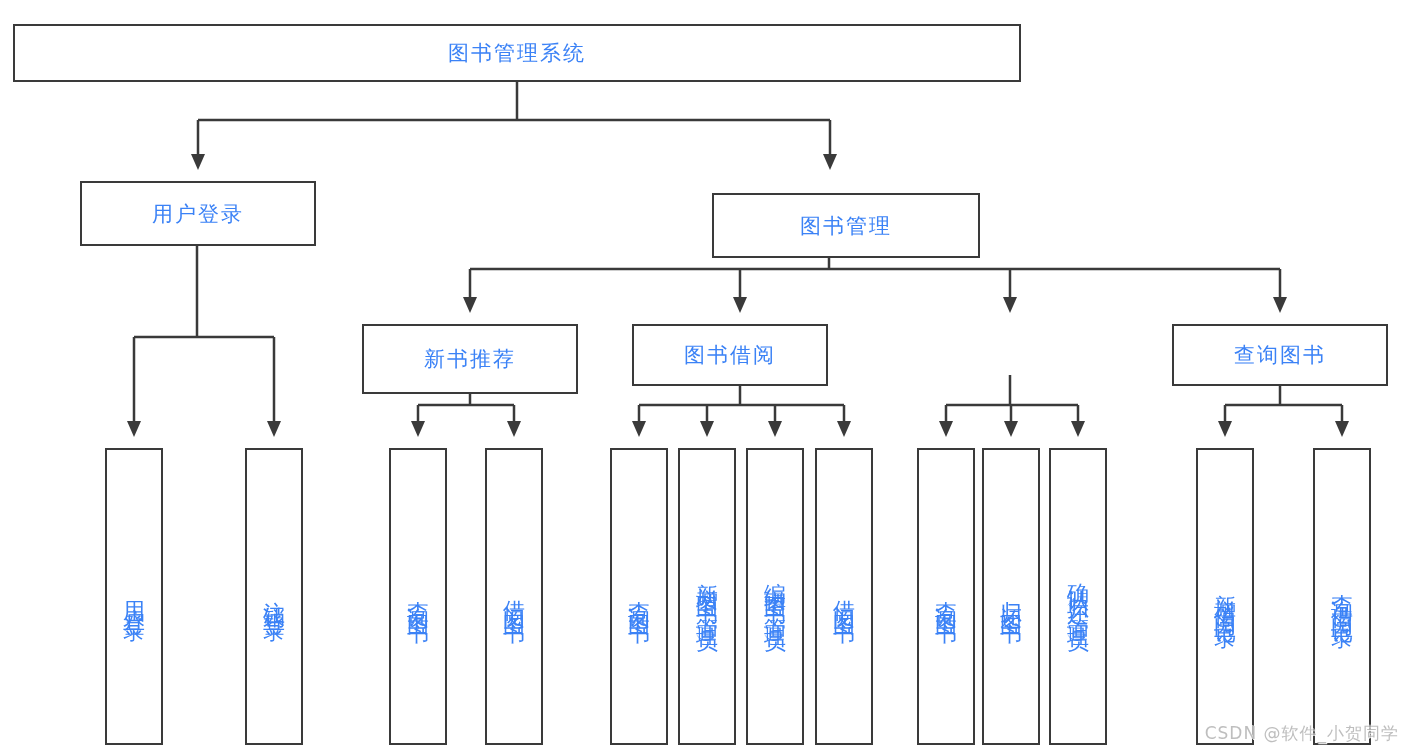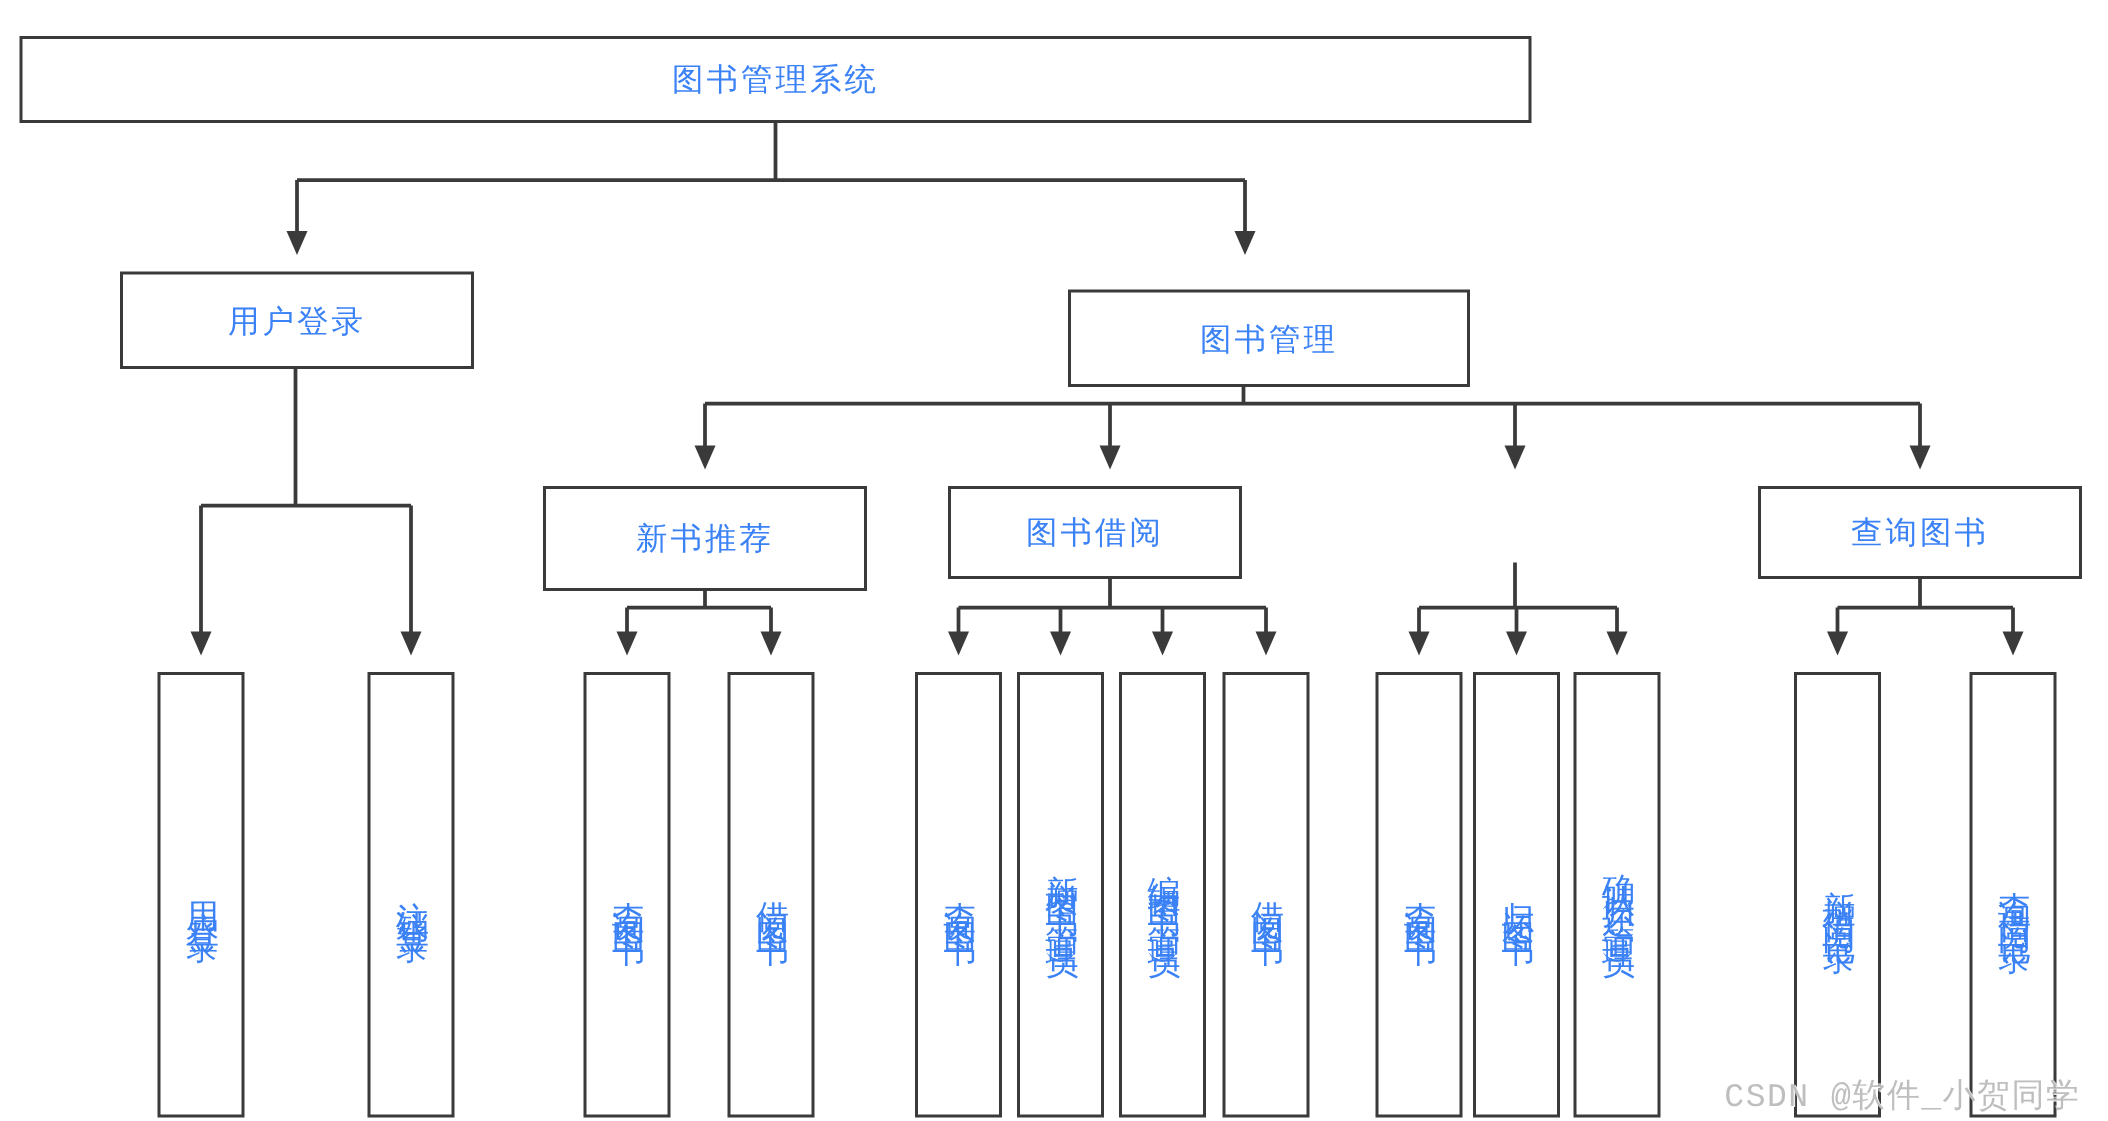--- a/index.html
+++ b/index.html
@@ -40,29 +40,28 @@
   }
   .vbox {
     writing-mode: vertical-rl;
     text-orientation: mixed;
     font-size: 22px;
     letter-spacing: 7px;
     line-height: 1;
   }
   .watermark {
     position: absolute;
-    right: 18px;
+    right: 6px;
     bottom: 2px;
     z-index: 5;
-    font-size: 22px;
+    font-size: 17px;
     letter-spacing: 1px;
     color: rgba(185, 185, 185, 0.92);
     text-shadow: 1px 1px 0 rgba(255,255,255,0.9), -1px -1px 0 rgba(255,255,255,0.6);
     white-space: nowrap;
-    font-family: Liberation Mono, monospace;
   }
 </style>
 </head>
 <body>
 
 <div class="canvas">
 
   <svg class="connectors" width="1405" height="747" viewBox="0 0 1405 747">
     <g stroke="#3a3a3a" stroke-width="2.5" fill="none">
       <path d="M517 70 V120 M198 120 H830 M198 120 V157 M830 120 V157

